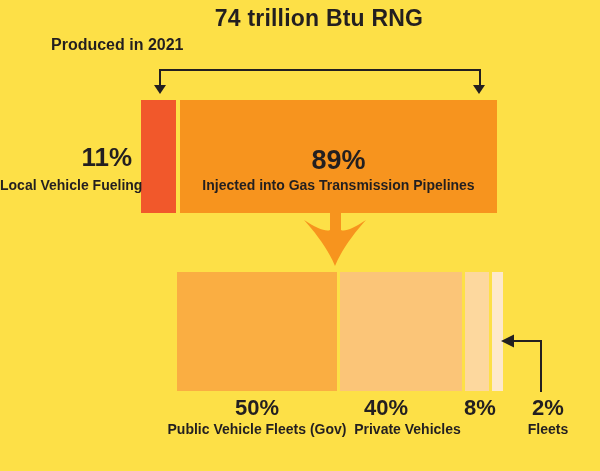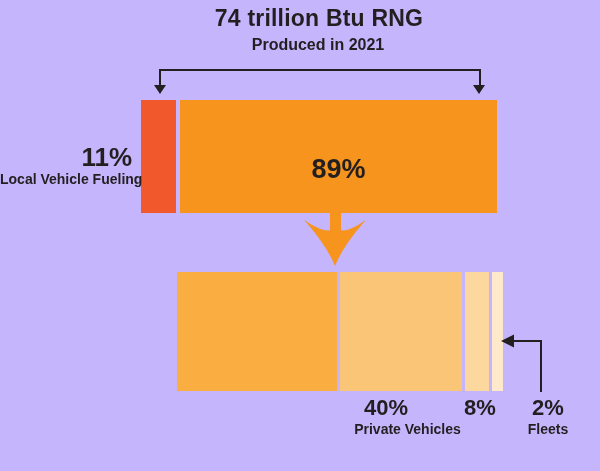--- a/index.html
+++ b/index.html
@@ -1,25 +1,25 @@
 <!DOCTYPE html>
 <html><head>
 <meta charset="utf-8">
 <style>
   html,body{margin:0;padding:0;background:#ffffff;}
   .canvas{
-    position:relative;width:600px;height:471px;background:#c4b5fd;overflow:hidden;
+    position:relative;width:600px;height:471px;background:#fde047;overflow:hidden;
     font-family:"Liberation Sans","DejaVu Sans",sans-serif;color:#231f20;
   }
   .title{
     position:absolute;top:5px;left:38px;right:0;text-align:center;
     font-size:23px;font-weight:600;letter-spacing:.2px;
   }
   .subtitle{
-    position:absolute;top:36px;left:36px;right:0;text-align:center;
+    position:absolute;top:36px;left:51px;right:0;
     font-size:16px;font-weight:600;
   }
   .bracket{
     position:absolute;left:159px;top:69px;width:318px;height:17px;
     border-top:2px solid #231f20;border-left:2px solid #231f20;border-right:2px solid #231f20;
   }
   .bracket-head{
     position:absolute;top:85px;width:0;height:0;
     border-left:6px solid transparent;border-right:6px solid transparent;
     border-top:9px solid #231f20;
@@ -35,21 +35,21 @@
   .seg-orange{
     flex:1;display:flex;flex-direction:column;align-items:center;justify-content:center;
     padding-top:26px;box-sizing:border-box;
   }
   .pct-big{font-size:27px;font-weight:600;line-height:1.05;}
   .seg-sublabel{font-size:14px;font-weight:600;margin-top:3px;white-space:nowrap;}
   .left-label{
     position:absolute;left:0;top:144px;width:132px;text-align:right;
   }
   .left-label .pct-big{font-size:26px;}
-  .left-label .seg-sublabel{margin-top:0;}
+  .left-label .seg-sublabel{margin-top:6px;}
   .down-arrow{position:absolute;left:296px;top:211px;}
   .bottom-bar{
     position:absolute;left:177px;top:272px;width:326px;height:119px;
     display:flex;gap:3px;
   }
   .bseg1{width:160px;}
   .bseg2{width:122px;}
   .bseg3{width:24px;}
   .bseg4{flex:1;}
   .blabel{position:absolute;top:396px;text-align:center;transform:translateX(-50%);}
@@ -72,39 +72,44 @@
   <div class="subtitle">Produced in 2021</div>
 
   <div class="bracket"></div>
   <div class="bracket-head left"></div>
   <div class="bracket-head right"></div>
 
   <div class="top-bar">
     <div class="seg seg-red" style="background-color: rgb(241, 88, 43);"></div>
     <div class="seg seg-orange" style="background-color: rgb(247, 148, 30);">
       <div class="pct-big">89%</div>
+      <div class="seg-sublabel">Injected into Gas Transmission Pipelines</div>
     </div>
   </div>
 
   <div class="left-label">
     <div class="pct-big">11%</div>
     <div class="seg-sublabel">Local Vehicle Fueling</div>
   </div>
 
   <svg class="down-arrow" width="78" height="58" viewBox="0 0 78 58">
     <path d="M34 0 L45 0 L45 19 C49 21 58 17 70 9 C58 22 45 40 39 55 C33 40 20 22 8 9 C20 17 30 21 34 19 Z" style="fill: rgb(247, 148, 30);"></path>
   </svg>
 
   <div class="bottom-bar">
     <div class="seg bseg1" style="background-color: rgb(250, 174, 66);"></div>
     <div class="seg bseg2" style="background-color: rgb(251, 197, 120);"></div>
     <div class="seg bseg3" style="background-color: rgb(253, 216, 158);"></div>
     <div class="seg bseg4" style="background-color: rgb(254, 233, 203);"></div>
   </div>
 
+  <div class="blabel blabel1">
+    <div class="pct">50%</div>
+    <div class="lbl">Public Vehicle Fleets (Gov)</div>
+  </div>
   <div class="blabel blabel2">
     <div class="pct">40%</div>
     <div class="lbl">Private Vehicles</div>
   </div>
   <div class="blabel blabel3">
     <div class="pct">8%</div>
   </div>
   <div class="blabel blabel4">
     <div class="pct">2%</div>
     <div class="lbl">Fleets</div>

